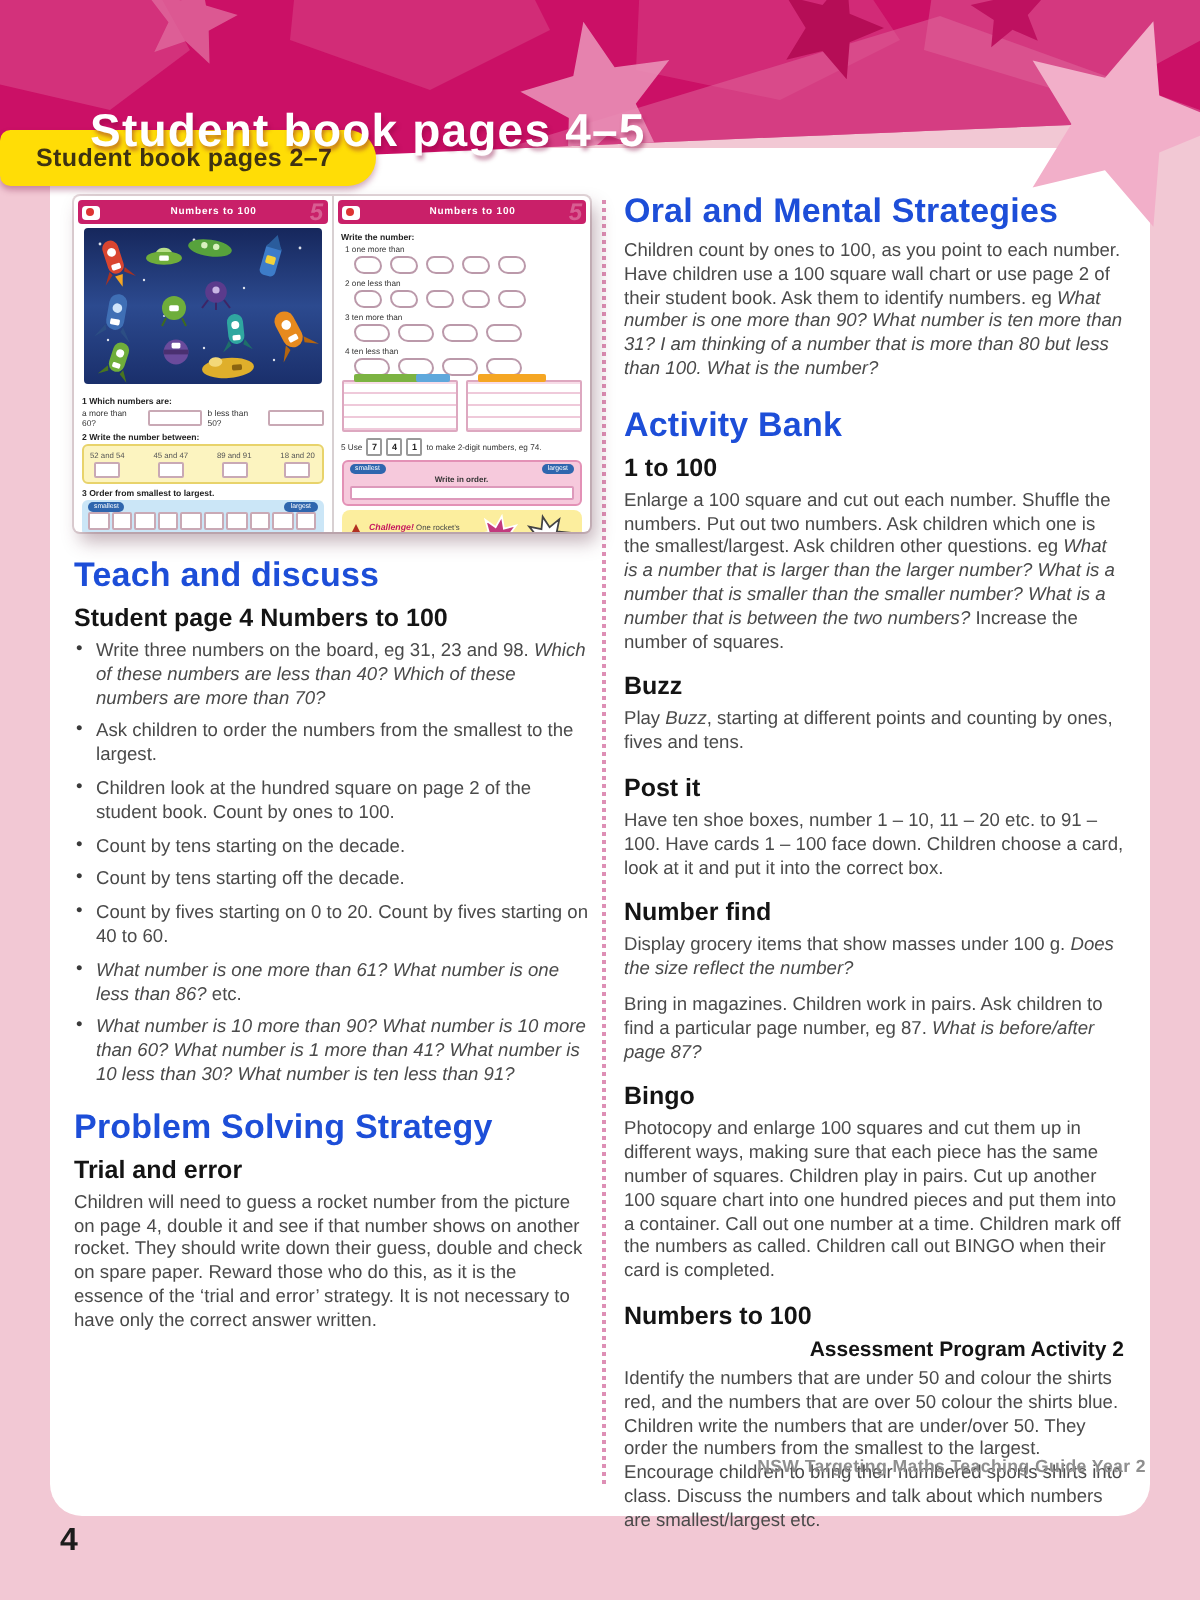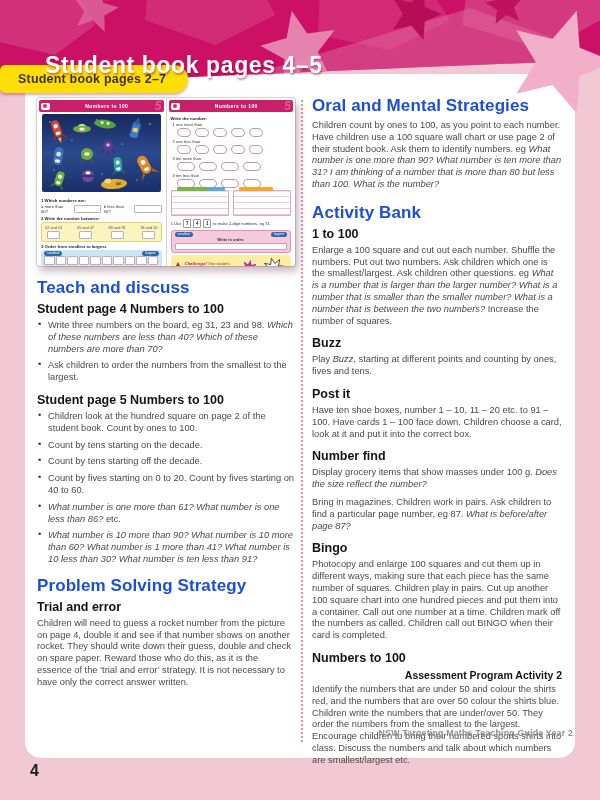--- a/index.html
+++ b/index.html
@@ -371,21 +371,20 @@
       </div>
     </div>
   </div>
 
   <div class="h1">Teach and discuss</div>
   <div class="h2" style="margin-top:2px;">Student page 4 Numbers to 100</div>
   <ul class="b">
     <li><span>Write three numbers on the board, eg 31, 23 and 98. </span><span class="it">Which of these numbers are less than 40? Which of these numbers are more than 70?</span></li>
     <li><span>Ask children to order the numbers from the smallest to the largest.</span></li>
   </ul>
-  <div class="h2">Student page 5 Numbers to 100</div>
   <ul class="b">
     <li><span>Children look at the hundred square on page 2 of the student book. Count by ones to 100.</span></li>
     <li><span>Count by tens starting on the decade.</span></li>
     <li><span>Count by tens starting off the decade.</span></li>
     <li><span>Count by fives starting on 0 to 20. Count by fives starting on 40 to 60.</span></li>
     <li><span class="it">What number is one more than 61? What number is one less than 86?</span><span> etc.</span></li>
     <li><span class="it">What number is 10 more than 90? What number is 10 more than 60? What number is 1 more than 41? What number is 10 less than 30? What number is ten less than 91?</span></li>
   </ul>
 
   <div class="h1" style="margin-top:10px;">Problem Solving Strategy</div>

